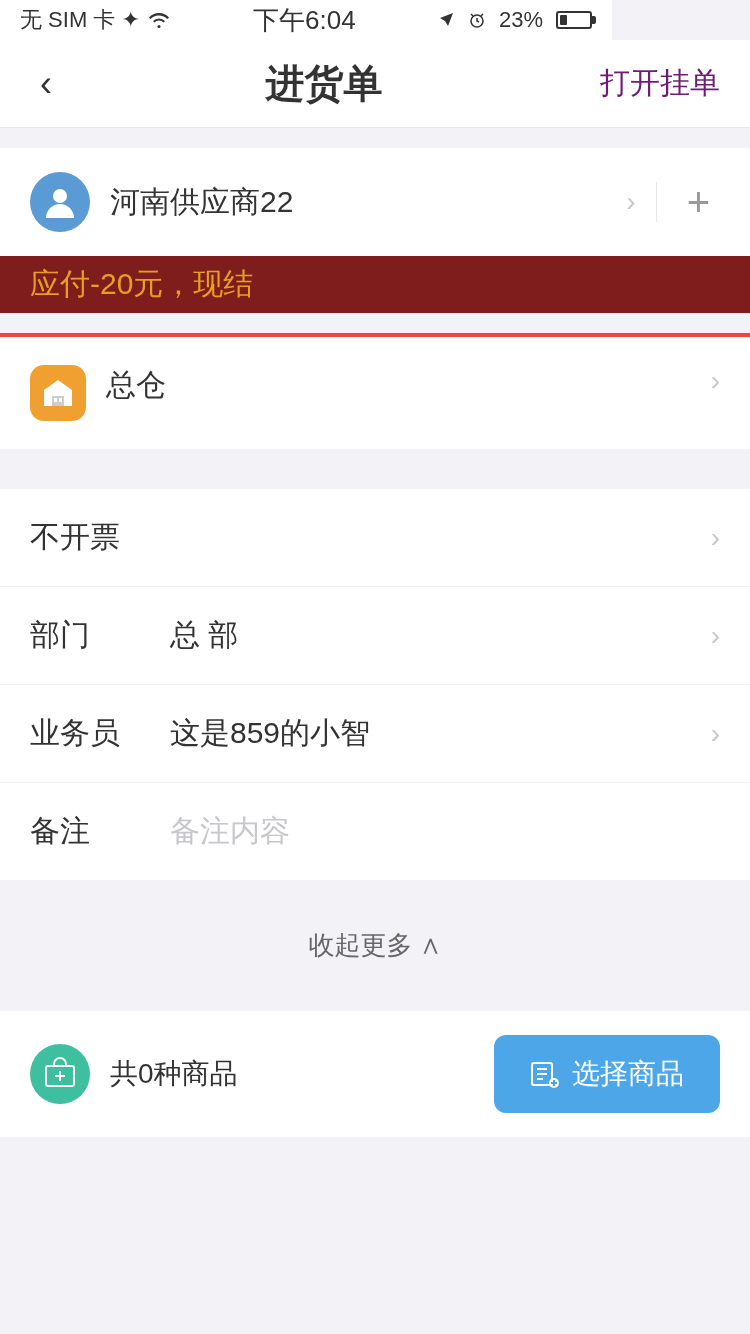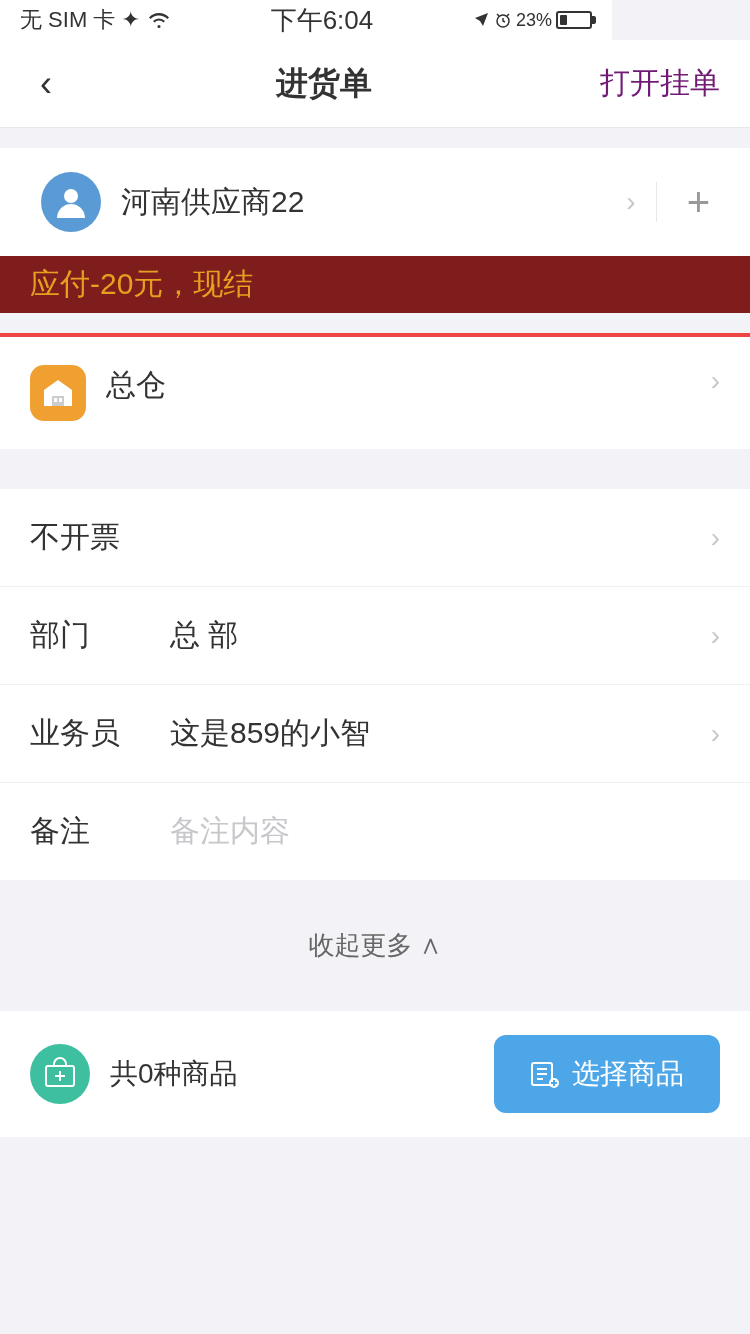--- a/index.html
+++ b/index.html
@@ -20,21 +20,21 @@
       background: #fff;
       display: flex;
       align-items: center;
       justify-content: space-between;
       padding: 0 20px;
       font-size: 22px;
       color: #333;
     }
     .status-left { display: flex; align-items: center; gap: 8px; }
     .status-center { font-size: 26px; font-weight: 500; }
-    .status-right { display: flex; align-items: center; gap: 4px; font-size: 18px; }
+    .status-right { display: flex; align-items: center; gap: 13px; font-size: 22px; }
     .battery-icon {
       display: inline-block;
       width: 36px;
       height: 18px;
       border: 2px solid #333;
       border-radius: 3px;
       position: relative;
     }
     .battery-icon::after {
       content: '';
@@ -68,21 +68,21 @@
       padding: 0 30px;
       border-bottom: 1px solid #e8e8e8;
     }
     .nav-back {
       font-size: 36px;
       color: #333;
       cursor: pointer;
       padding: 10px;
     }
     .nav-title {
-      font-size: 32px;
+      font-size: 39px;
       font-weight: 600;
       color: #333;
     }
     .nav-action {
       font-size: 30px;
       color: #701a75;
       cursor: pointer;
       margin-left: 14px;
     }
 
@@ -98,21 +98,20 @@
       margin-bottom: 0;
     }
 
     
     .supplier-row {
       display: flex;
       align-items: center;
       padding: 24px 30px;
       background: #fff;
       border-bottom: none;
-      margin-left: 11px;
     }
     .supplier-avatar {
       width: 60px;
       height: 60px;
       border-radius: 50%;
       background: #5b9bd5;
       display: flex;
       align-items: center;
       justify-content: center;
       margin-right: 20px;

